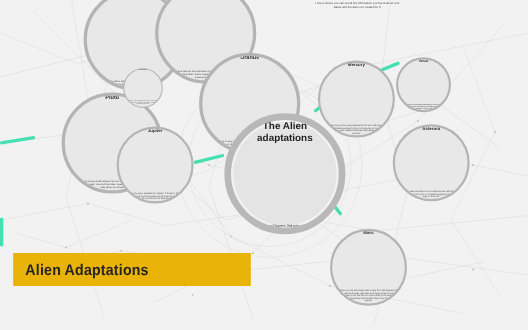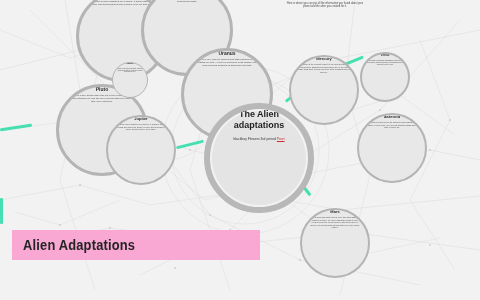--- a/index.html
+++ b/index.html
@@ -16,21 +16,21 @@
   
   .node{
     position:absolute;
     border-radius:50%;
     background:#e8e8e8;
     border:3px solid #b4b4b4;
     box-sizing:border-box;
     display:flex;
     flex-direction:column;
     align-items:center;
-    justify-content:flex-start;
+    justify-content:space-between;
     text-align:center;
     overflow:hidden;
   }
   .node .n-title{
     font-weight:bold;
     color:#2b2b2b;
     line-height:1.1;
     margin-bottom:2px;
   }
   .node .n-body{
@@ -81,22 +81,22 @@
     width:82px;
   }
 
   
   .accent{position:absolute;background:#45dfb1;border-radius:1px;}
 
   
   .banner{
     position:absolute;
     left:12px;top:230px;
-    width:248px;height:30px;
-    background:#f9a8d4;
+    width:216px;height:30px;
+    background:#eab308;
     display:flex;align-items:center;
   }
   .banner-text{
     font-family:"Liberation Sans", sans-serif;
     font-weight:bold;
     font-size:14px;
     color:#242424;
     letter-spacing:.2px;
     padding-left:12px;
     transform:scaleX(.92);

